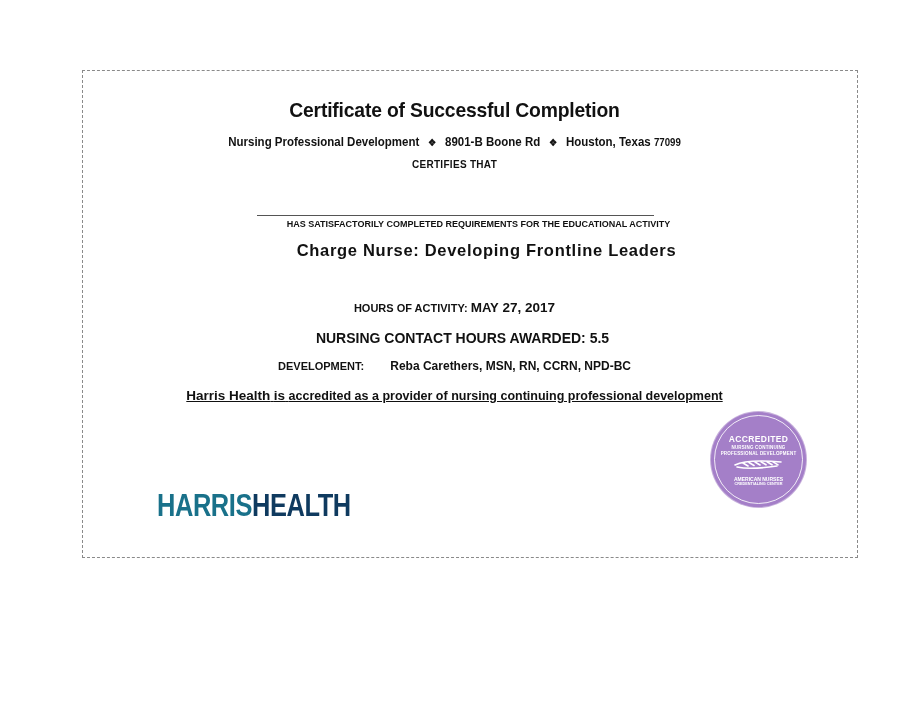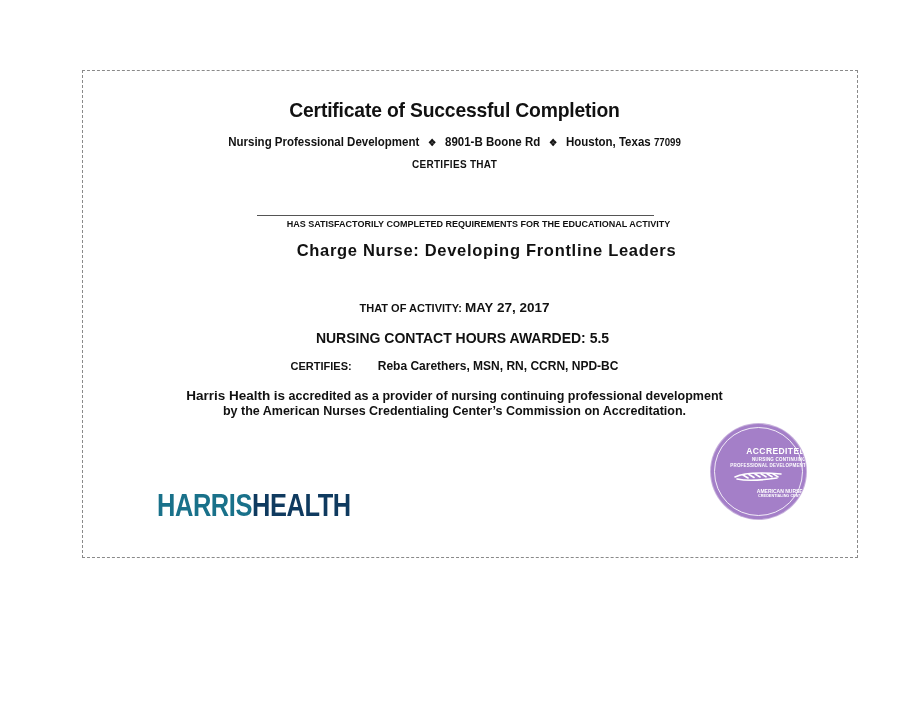--- a/index.html
+++ b/index.html
@@ -13,27 +13,27 @@
     .certifies { top: 159px; font-size: 10px; font-weight: bold; letter-spacing: 0.3px; }
     .name-line { position: absolute; left: 257px; top: 215px; width: 397px; height: 0; border-top: 1px solid #555; }
     .has-completed { top: 219px; font-size: 9px; font-weight: bold; padding-left: 24px; }
     .activity { top: 241px; font-size: 16.5px; font-weight: bold; letter-spacing: 0.7px; padding-left: 32px; }
     .date { top: 300px; font-size: 11px; font-weight: bold; }
     .date .date-val { font-size: 13.5px; }
     .date .sc { font-size: 13px; }
     .hours { top: 330px; font-size: 14px; font-weight: bold; padding-left: 8px; }
     .instructor { top: 359px; font-size: 11px; font-weight: bold; }
     .instructor .name { font-size: 12px; margin-left: 23px; }
-    .accred { top: 388px; font-size: 12.5px; line-height: 15px; font-weight: bold; }
+    .accred { top: 388px; font-size: 12.5px; line-height: 15px; font-weight: bold; text-decoration: underline; }
     .accred .hh { font-size: 13.5px; }
     .accred .light { font-weight: bold; }
     .logo { position: absolute; left: 157px; top: 489px; font-size: 31px; font-weight: bold; letter-spacing: -0.5px; transform: scaleX(0.82); transform-origin: left center; line-height: 34px; }
     .logo .harris { color: #19718a; }
     .logo .health { color: #0f3a5f; }
-    .seal { position: absolute; left: 711px; top: 424px; width: 95px; height: 95px; border-radius: 50%; background: #a47fc8; box-shadow: 0 0 0 1px #c8b2dc; text-align: right; color: #fff; overflow: hidden; }
+    .seal { position: absolute; left: 711px; top: 412px; width: 95px; height: 95px; border-radius: 50%; background: #a47fc8; box-shadow: 0 0 0 1px #c8b2dc; text-align: center; color: #fff; overflow: hidden; }
     .seal .ring { position: absolute; left: 3px; top: 3px; width: 87px; height: 87px; border-radius: 50%; border: 1px solid rgba(255,255,255,0.85); }
     .seal .s1 { position: absolute; top: 22px; width: 100%; font-size: 8.5px; font-weight: bold; letter-spacing: 0.4px; }
     .seal .s2 { position: absolute; top: 33px; width: 100%; font-size: 4.5px; line-height: 5.5px; font-weight: bold; letter-spacing: 0.2px; }
     .seal .wings { position: absolute; top: 45px; left: 22px; width: 52px; height: 14px; }
     .seal .s3 { position: absolute; top: 64px; width: 100%; font-size: 5px; font-weight: bold; }
     .seal .s4 { position: absolute; top: 70px; width: 100%; font-size: 3.8px; font-weight: bold; }
   </style>
 </head>
 <body>
 
@@ -52,38 +52,37 @@
 
 <div class="abs certifies">CERTIFIES THAT</div>
 
 <div class="name-line"></div>
 
 <div class="abs has-completed">HAS SATISFACTORILY COMPLETED REQUIREMENTS FOR THE EDUCATIONAL ACTIVITY</div>
 
 <div class="abs activity">Charge Nurse: Developing Frontline Leaders</div>
 
 <div class="abs date">
-  <span>THAT OF ACTIVITY:</span>
+  <span>HOURS OF ACTIVITY:</span>
   <span class="date-val"><span>M</span><span class="sc">AY</span> <span>27, 2017</span></span>
 </div>
 
 <div class="abs hours">NURSING CONTACT HOURS AWARDED: 5.5</div>
 
 <div class="abs instructor">
-  <span>CERTIFIES:</span>
+  <span>DEVELOPMENT:</span>
   <span class="name">Reba Carethers, MSN, RN, CCRN, NPD-BC</span>
 </div>
 
 <div class="abs accred">
   <div>
     <span class="hh">Harris Health</span>
     <span class="hh">is</span>
     <span class="light">accredited as a provider of nursing continuing professional development</span>
   </div>
-  <div>by the American Nurses Credentialing Center’s Commission on Accreditation.</div>
 </div>
 
 <div class="logo"><span class="harris">HARRIS</span><span class="health">HEALTH</span></div>
 
 <div class="seal">
   <div class="ring"></div>
   <div class="s1">ACCREDITED</div>
   <div class="s2">
     <div>NURSING CONTINUING</div>
     <div>PROFESSIONAL DEVELOPMENT</div>

